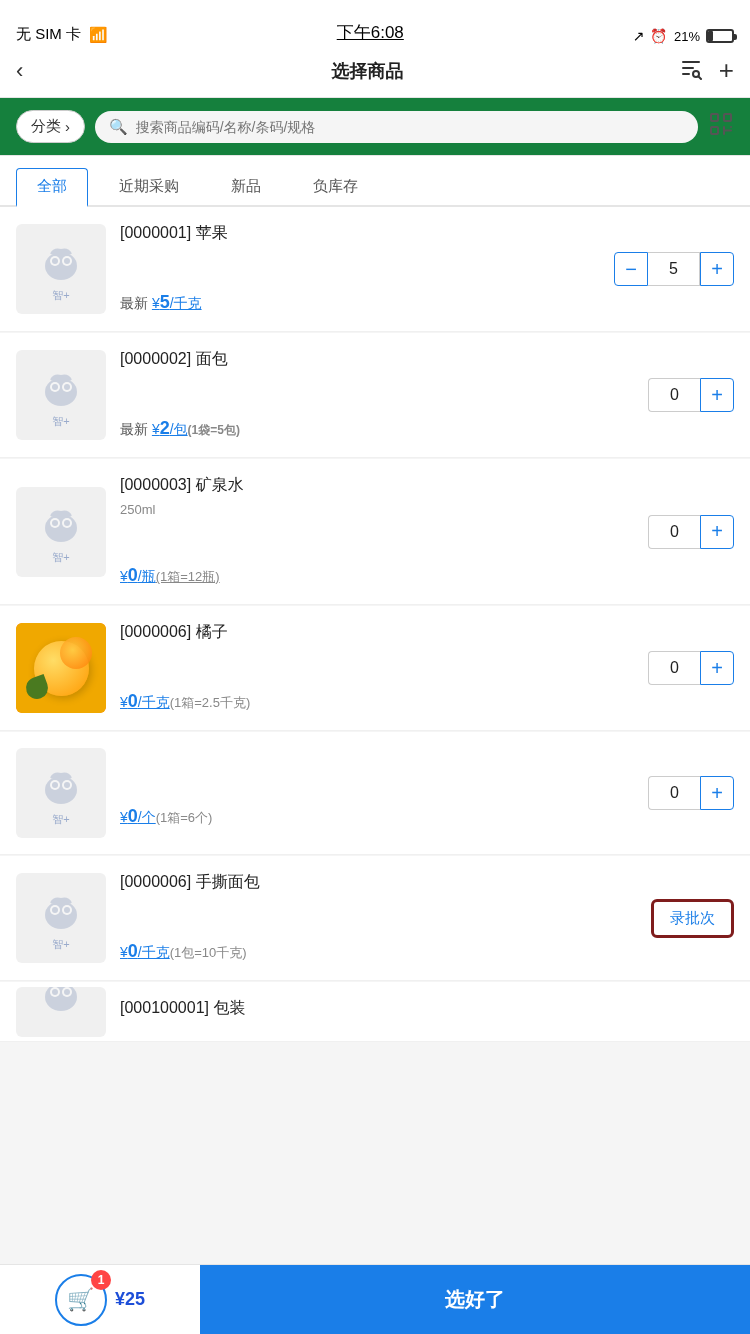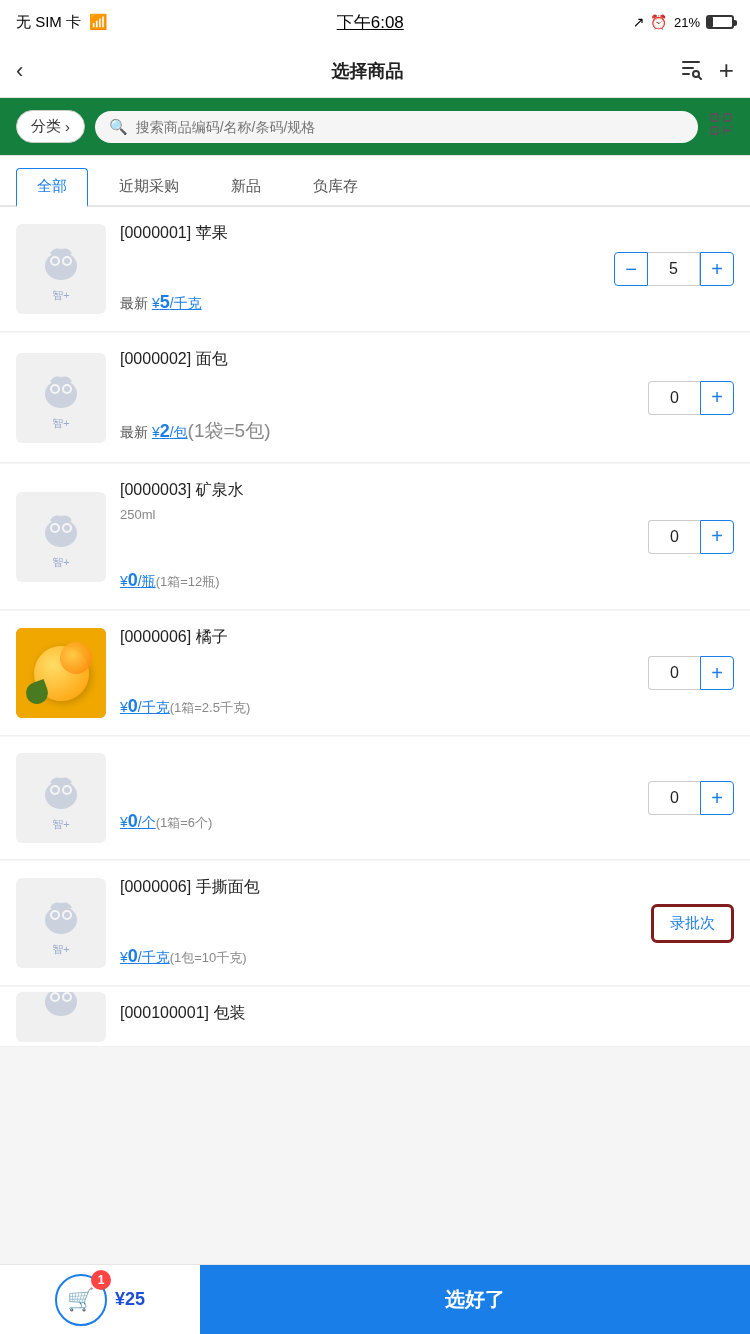--- a/index.html
+++ b/index.html
@@ -10,21 +10,21 @@
       width: 750px;
       min-height: 1334px;
       overflow-x: hidden;
     }
 
     
     .status-bar {
       background: #fff;
       height: 44px;
       display: flex;
-      align-items: center;
+      align-items: flex-end;
       justify-content: space-between;
       padding: 0 16px;
       font-size: 15px;
       font-weight: 500;
     }
     .status-left { display: flex; align-items: center; gap: 8px; }
     .status-center { font-size: 17px; font-weight: 500; text-decoration: underline; }
     .status-right { display: flex; align-items: center; gap: 6px; font-size: 13px; }
     .battery-icon {
       width: 28px; height: 14px; border: 2px solid #333; border-radius: 3px; position: relative; display: inline-flex; align-items: center;
@@ -441,21 +441,21 @@
           <circle cx="31" cy="25" r="3" fill="#8899bb"></circle>
           <path d="M22 35 Q25 38 28 35" stroke="#8899bb" stroke-width="1.5" fill="none"></path>
           <path d="M15 18 Q18 12 25 14 Q32 12 35 18" stroke="#8899bb" stroke-width="2" fill="#8899bb"></path>
         </svg>
         <span style="font-size:11px; color:#9aabcc; margin-top:2px;">智+</span>
       </div>
     </div>
     <div class="product-info">
       <div class="product-name">[0000002] 面包</div>
       <div class="product-price">
-        <span style="color:#555; font-size:14px;">最新 </span><span class="price-label">¥</span><span class="price-val">2</span><span style="color:#1a7ee8; text-decoration:underline; font-size:14px;">/包</span><span style="color:#888; font-size:19px;">(1袋=5包)</span>
+        <span style="color:#555; font-size:14px;">最新 </span><span class="price-label">¥</span><span class="price-val">2</span><span style="color:#1a7ee8; text-decoration:underline; font-size:14px;">/包</span><span style="color:#888; font-size:12px;font-weight:bold;">(1袋=5包)</span>
       </div>
     </div>
     <div class="qty-single">
       <input class="qty-input" type="text" value="0" style="border-radius: 4px 0px 0px 4px; border-top: 1px solid rgb(204, 204, 204); border-bottom: 1px solid rgb(204, 204, 204); border-left: 1px solid rgb(204, 204, 204); border-image: initial; border-right: none;">
       <button class="qty-btn plus" style="border-radius:0 4px 4px 0; border-left:1px solid #1a7ee8;">+</button>
     </div>
   </div>
 
   <div class="product-item">
     <div class="product-img">
@@ -469,21 +469,21 @@
           <path d="M22 35 Q25 38 28 35" stroke="#8899bb" stroke-width="1.5" fill="none"></path>
           <path d="M15 18 Q18 12 25 14 Q32 12 35 18" stroke="#8899bb" stroke-width="2" fill="#8899bb"></path>
         </svg>
         <span style="font-size:11px; color:#9aabcc; margin-top:2px;">智+</span>
       </div>
     </div>
     <div class="product-info">
       <div class="product-name">[0000003] 矿泉水</div>
       <div class="product-spec">250ml</div>
       <div class="product-price">
-        <span class="price-label">¥</span><span class="price-val">0</span><span style="color:#1a7ee8; text-decoration:underline; font-size:14px;">/瓶</span><span style="color:#888; font-size:13px;">(1箱=12瓶)</span>
+        <span class="price-label">¥</span><span class="price-val">0</span><span style="color:#1a7ee8; text-decoration:underline; font-size:14px;">/瓶</span><span style="color:#888; font-size:13px;text-decoration:underline;">(1箱=12瓶)</span>
       </div>
     </div>
     <div class="qty-single">
       <input class="qty-input" type="text" value="0" style="border-radius: 4px 0px 0px 4px; border-top: 1px solid rgb(204, 204, 204); border-bottom: 1px solid rgb(204, 204, 204); border-left: 1px solid rgb(204, 204, 204); border-image: initial; border-right: none;">
       <button class="qty-btn plus" style="border-radius:0 4px 4px 0; border-left:1px solid #1a7ee8;">+</button>
     </div>
   </div>
 
   <div class="product-item">
     <div class="product-img orange-img">

